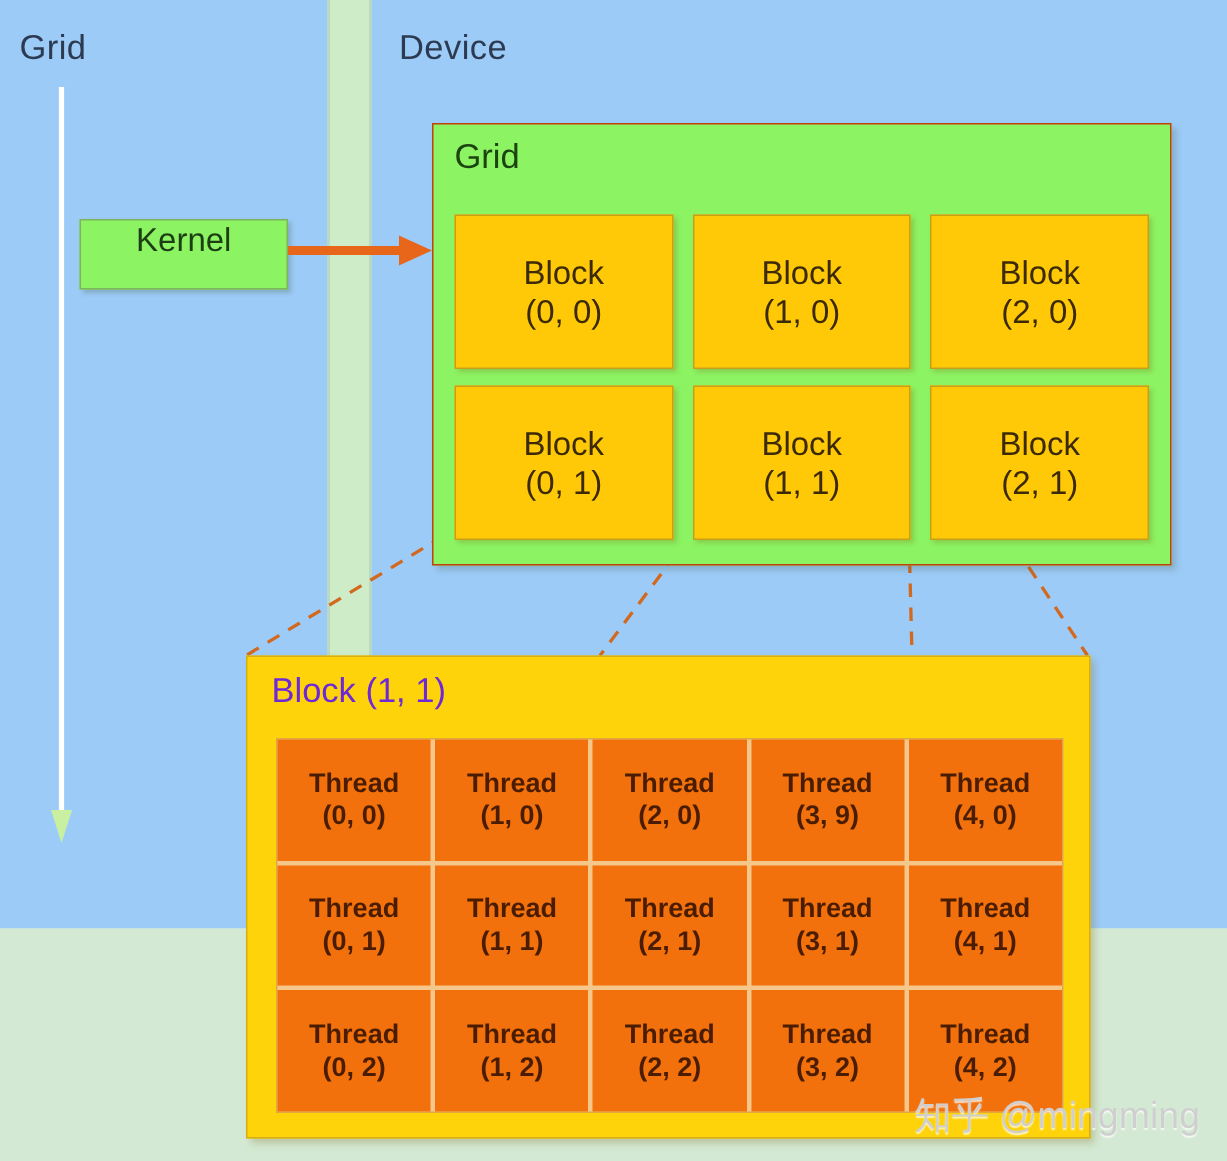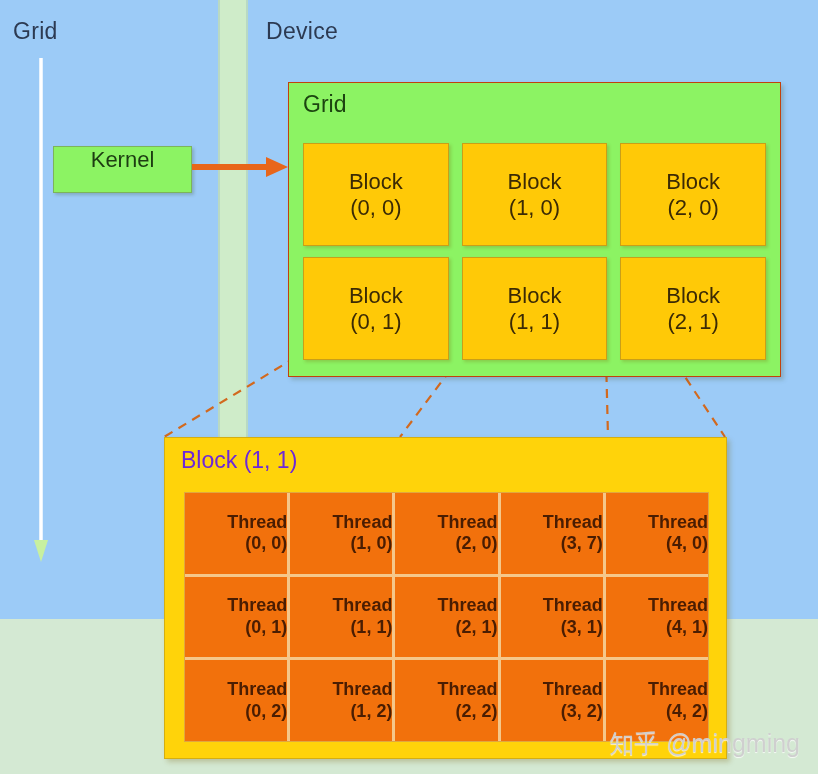--- a/index.html
+++ b/index.html
@@ -181,21 +181,21 @@
     grid-template-columns: repeat(5, 1fr);
     grid-template-rows: repeat(3, 1fr);
     gap: 3px;
     background: #f5c78a;
     border: 1px solid #e0a83f;
   }
   .thread-cell {
     background: #f2710c;
     display: flex;
     flex-direction: column;
-    align-items: flex-end;
+    align-items: center;
     justify-content: center;
     line-height: 1.2;
     font-size: 18px;
     font-weight: bold;
     color: #4a1d02;
   }
 
   
   .watermark {
     position: absolute;
@@ -283,21 +283,21 @@
         <div class="thread-cell">
           <span>Thread</span>
           <span>(1, 0)</span>
         </div>
         <div class="thread-cell">
           <span>Thread</span>
           <span>(2, 0)</span>
         </div>
         <div class="thread-cell">
           <span>Thread</span>
-          <span>(3, 7)</span>
+          <span>(3, 9)</span>
         </div>
         <div class="thread-cell">
           <span>Thread</span>
           <span>(4, 0)</span>
         </div>
         <div class="thread-cell">
           <span>Thread</span>
           <span>(0, 1)</span>
         </div>
         <div class="thread-cell">

